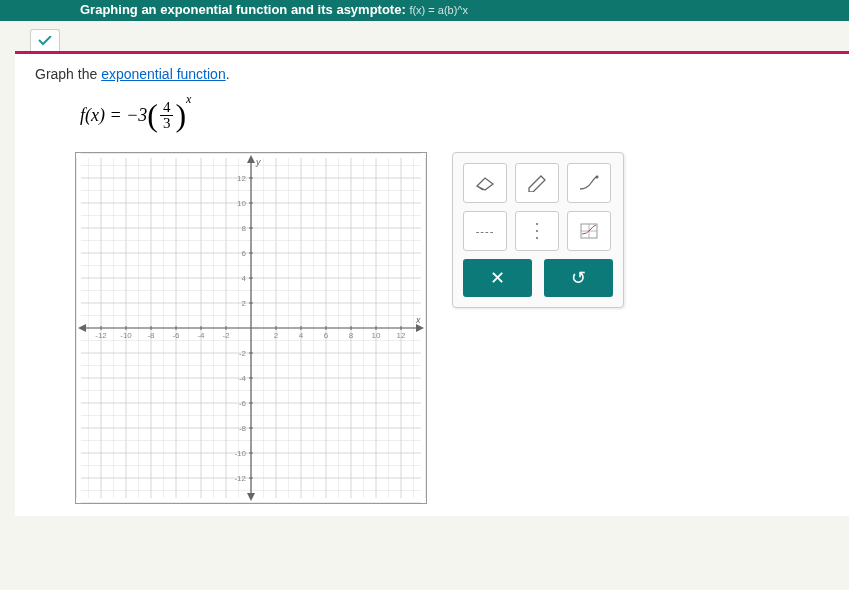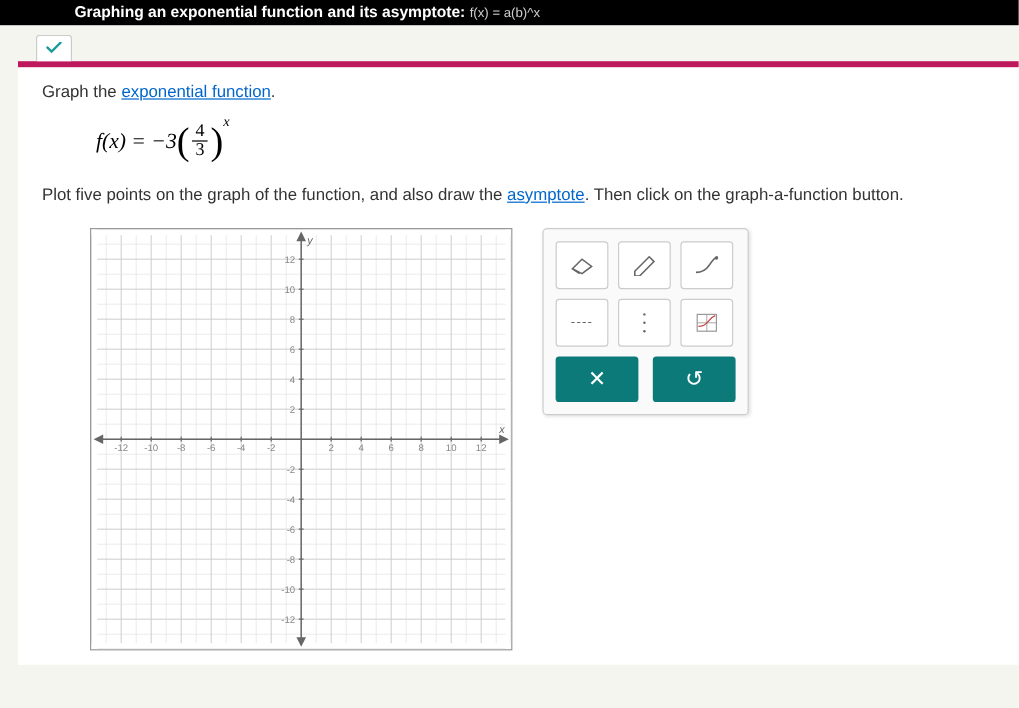--- a/index.html
+++ b/index.html
@@ -1,25 +1,25 @@
 <!DOCTYPE html>
 <html><head>
   <meta charset="utf-8">
   <style>
     * { box-sizing: border-box; margin: 0; padding: 0; }
     body { font-family: Arial, sans-serif; background: #f5f5f0; width: 849px; height: 590px; overflow: hidden; }
     
-    .header-bar { background: #000000; color: white; padding: 2px 0 4px 62px; font-size: 13px; }
+    .header-bar { background: #0f766e; color: white; padding: 2px 0 4px 80px; font-size: 13px; }
     .header-bar .title { font-weight: bold; }
     .header-bar .formula { font-size: 11px; opacity: 0.8; }
     
     .tab-indicator { margin: 8px 0 0 30px; }
     .tab-v { display: inline-block; width: 30px; height: 22px; background: white; border: 1px solid #ccc; border-bottom: none; border-radius: 3px 3px 0 0; text-align: center; line-height: 22px; color: #1a9b9b; font-weight: bold; }
     
-    .content { background: white; margin: 0 0 0 15px; padding: 12px 20px; border-top: 5px solid #be185d; }
+    .content { background: white; margin: 0 0 0 15px; padding: 12px 20px; border-top: 3px solid #be185d; }
     
     .instruction { font-size: 14px; color: #333; margin-bottom: 15px; }
     .link-text { color: #0066cc; text-decoration: underline; cursor: pointer; }
     
     .equation { margin: 10px 0 18px 45px; font-family: 'Times New Roman', serif; font-size: 18px; font-style: italic; display: flex; align-items: center; }
     .equation .frac { display: inline-flex; flex-direction: column; align-items: center; font-size: 15px; line-height: 1; margin: 0 2px; font-style: normal; }
     .equation .frac .num { border-bottom: 1px solid #000; padding: 0 3px; }
     .equation .frac .den { padding: 0 3px; }
     .equation .paren { font-size: 32px; font-weight: normal; font-style: normal; }
     .equation .exp { font-size: 12px; align-self: flex-start; margin-top: -5px; }
@@ -70,23 +70,20 @@
     <span>f(x) = −3</span>
     <span class="paren">(</span>
     <span class="frac">
       <span class="num">4</span>
       <span class="den">3</span>
     </span>
     <span class="paren">)</span>
     <span class="exp">x</span>
   </div>
 
-  <p class="instruction2">
-    <span>Plot five points on the graph of the function, and also draw the </span><span class="link-text">asymptote</span><span>. Then click on the graph-a-function button.</span>
-  </p>
 
   <div class="graph-area">
     <div class="graph-box">
       <svg class="graph" width="350" height="350" viewBox="0 0 350 350">
         <g>
 
           <g id="grid-group">
               <line class="grid-major" x1="0" y1="5" x2="0" y2="345"></line>
               <line class="grid-major" x1="5" y1="350" x2="345" y2="350"></line>
               <line class="grid-line" x1="12.5" y1="5" x2="12.5" y2="345"></line>

